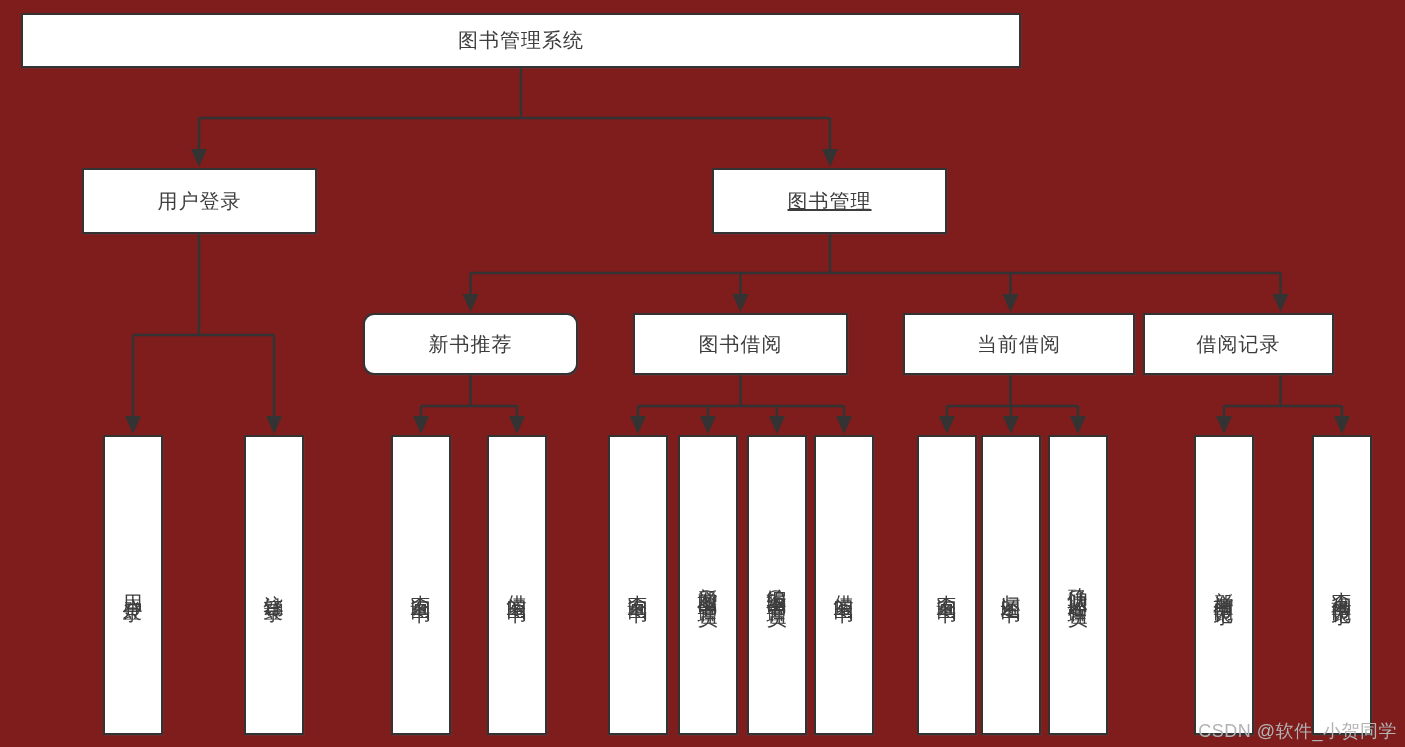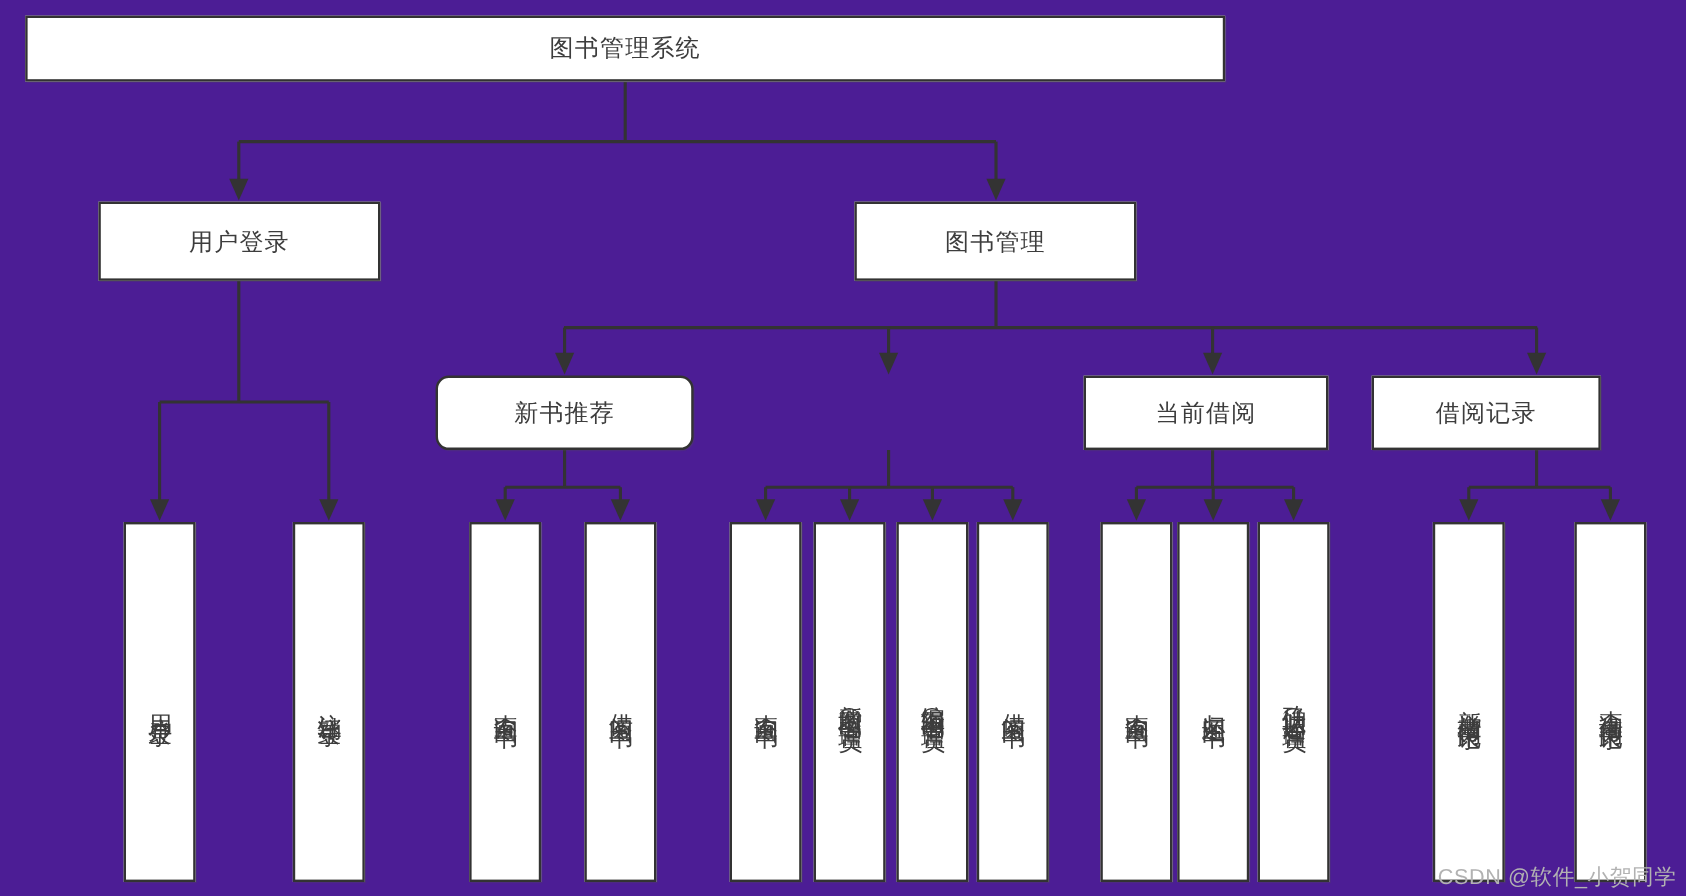--- a/index.html
+++ b/index.html
@@ -5,21 +5,21 @@
   html, body {
     margin: 0;
     padding: 0;
     background: #ffffff;
     font-family: "Liberation Sans", "DejaVu Sans", sans-serif;
   }
   .canvas {
     position: relative;
     width: 1405px;
     height: 747px;
-    background: #4c1d95;
+    background: #7f1d1d;
     overflow: hidden;
   }
   .connectors {
     position: absolute;
     left: 0;
     top: 0;
     width: 1405px;
     height: 747px;
     pointer-events: none;
   }
@@ -40,24 +40,24 @@
   }
   .node.v {
     writing-mode: vertical-lr;
     font-size: 20px;
     letter-spacing: 3px;
     line-height: 1;
     text-align: center;
   }
   .root-box   { left: 21px;  top: 13px;  width: 1000px; height: 55px; }
   .l2a        { left: 82px;  top: 168px; width: 235px;  height: 66px; }
-  .l2b        { left: 712px; top: 168px; width: 235px;  height: 66px; }
+  .l2b        { left: 712px; top: 168px; width: 235px;  height: 66px; text-decoration: underline; }
   .l3a        { left: 363px; top: 313px; width: 215px;  height: 62px; border-radius: 11px; }
   .l3b        { left: 633px; top: 313px; width: 215px;  height: 62px; }
-  .l3c        { left: 903px; top: 313px; width: 204px;  height: 62px; }
+  .l3c        { left: 903px; top: 313px; width: 232px;  height: 62px; }
   .l3d        { left: 1143px;top: 313px; width: 191px;  height: 62px; align-items: center; }
   .leaf       { top: 435px;  width: 60px; height: 300px; }
   .a1 { left: 103px; }
   .a2 { left: 244px; }
   .b1 { left: 391px; }
   .b2 { left: 487px; }
   .c1 { left: 608px; }
   .c2 { left: 678px; }
   .c3 { left: 747px; }
   .c4 { left: 814px; }
@@ -158,20 +158,23 @@
   <div class="node h l2a">
     <span>用户登录</span>
   </div>
   <div class="node h l2b">
     <span>图书管理</span>
   </div>
 
   <div class="node h l3a">
     <span>新书推荐</span>
   </div>
+  <div class="node h l3b">
+    <span>图书借阅</span>
+  </div>
   <div class="node h l3c">
     <span>当前借阅</span>
   </div>
   <div class="node h l3d">
     <span>借阅记录</span>
   </div>
 
   <div class="node v leaf a1">
     <span>用户登录</span>
   </div>

